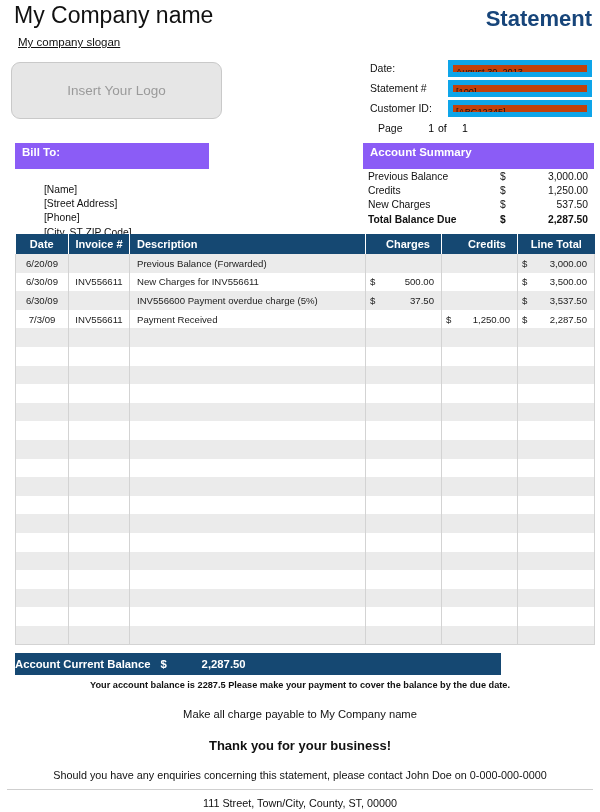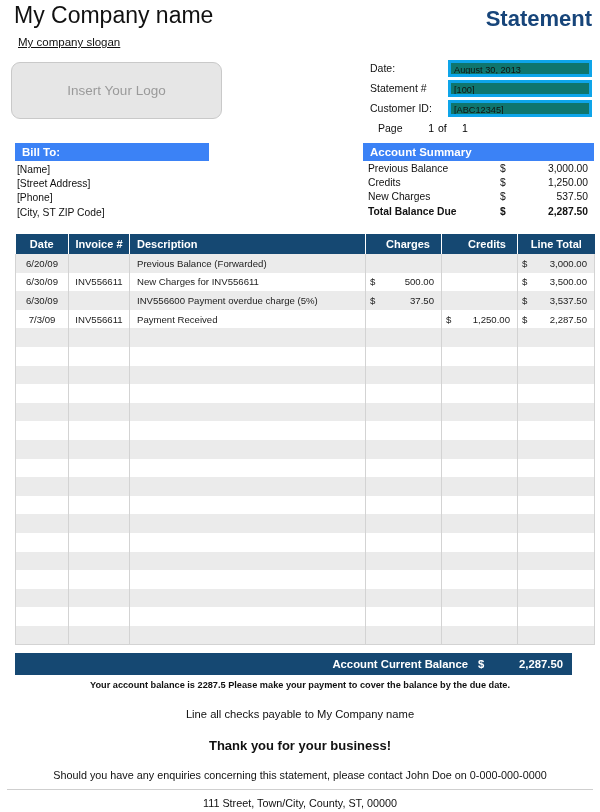--- a/index.html
+++ b/index.html
@@ -72,26 +72,26 @@
     margin-bottom: 3px;
   }
   .meta-label {
     width: 78px;
     font-size: 10.5px;
     line-height: 17px;
     color: #111;
   }
   .meta-value {
     flex: 1;
-    border: 3px solid #0ea5e9;
+    border: 5px solid #0ea5e9;
     font-size: 9.2px;
     line-height: 15px;
     padding-left: 3px;
     color: #111;
-    background: #0f766e;
+    background: #c2410c;
     overflow: hidden;
     white-space: nowrap;
   }
   .meta-row.page .meta-label { width: 42px; padding-left: 8px; }
   .meta-page-num {
     width: 22px;
     text-align: right;
     font-size: 10.5px;
     line-height: 17px;
   }
@@ -108,30 +108,31 @@
     padding-left: 6px;
   }
 
   
   .billto {
     position: absolute;
     left: 15px; top: 143px;
     width: 194px;
   }
   .section-head {
-    background: #3b82f6;
+    background: #8b5cf6;
     color: #ffffff;
     font-size: 11.5px;
     font-weight: bold;
     padding: 3px 0 3px 7px;
-    height: 18px;
+    height: 26px;
     line-height: 12px;
   }
   .billto-lines {
-    padding-top: 2px;
+    padding-top: 14px;
+    margin-left: 27px;
   }
   .billto-lines div {
     font-size: 10.3px;
     line-height: 14.2px;
     padding-left: 2px;
     color: #111;
   }
 
   
   .acct-summary {
@@ -215,26 +216,25 @@
     align-items: center;
   }
   .money .cur { width: 16px; padding-left: 4px; text-align: left; }
   .money .val { flex: 1; text-align: right; padding-right: 7px; }
   .tbl tbody tr:last-child td { border-bottom: 1px solid #d3d3d3; }
 
   
   .balance-bar {
     position: absolute;
     left: 15px; top: 653px;
-    width: 557px; height: 22px;
+    width: 486px; height: 22px;
     background: #154872;
     color: #fff;
     display: flex;
     align-items: center;
-    justify-content: flex-end;
     font-size: 11.3px;
     font-weight: bold;
   }
   .balance-bar .bb-label { }
   .balance-bar .bb-cur { width: 26px; text-align: left; padding-left: 10px; }
   .balance-bar .bb-amt { width: 78px; text-align: right; padding-right: 9px; }
 
   
   .footer {
     position: absolute;
@@ -568,19 +568,19 @@
 </table>
 
 <div class="balance-bar">
   <span class="bb-label">Account Current Balance</span>
   <span class="bb-cur">$</span>
   <span class="bb-amt">2,287.50</span>
 </div>
 
 <div class="footer">
   <div class="f-note">Your account balance is 2287.5 Please make your payment to cover the balance by the due date.</div>
-  <div class="f-checks">Line all checks payable to My Company name</div>
+  <div class="f-checks">Make all charge payable to My Company name</div>
   <div class="f-thanks">Thank you for your business!</div>
   <div class="f-enquiries">Should you have any enquiries concerning this statement, please contact John Doe on 0-000-000-0000</div>
   <div class="f-divider"></div>
   <div class="f-addr">111 Street, Town/City, County, ST, 00000</div>
 
 </div>
 
 </body></html>

